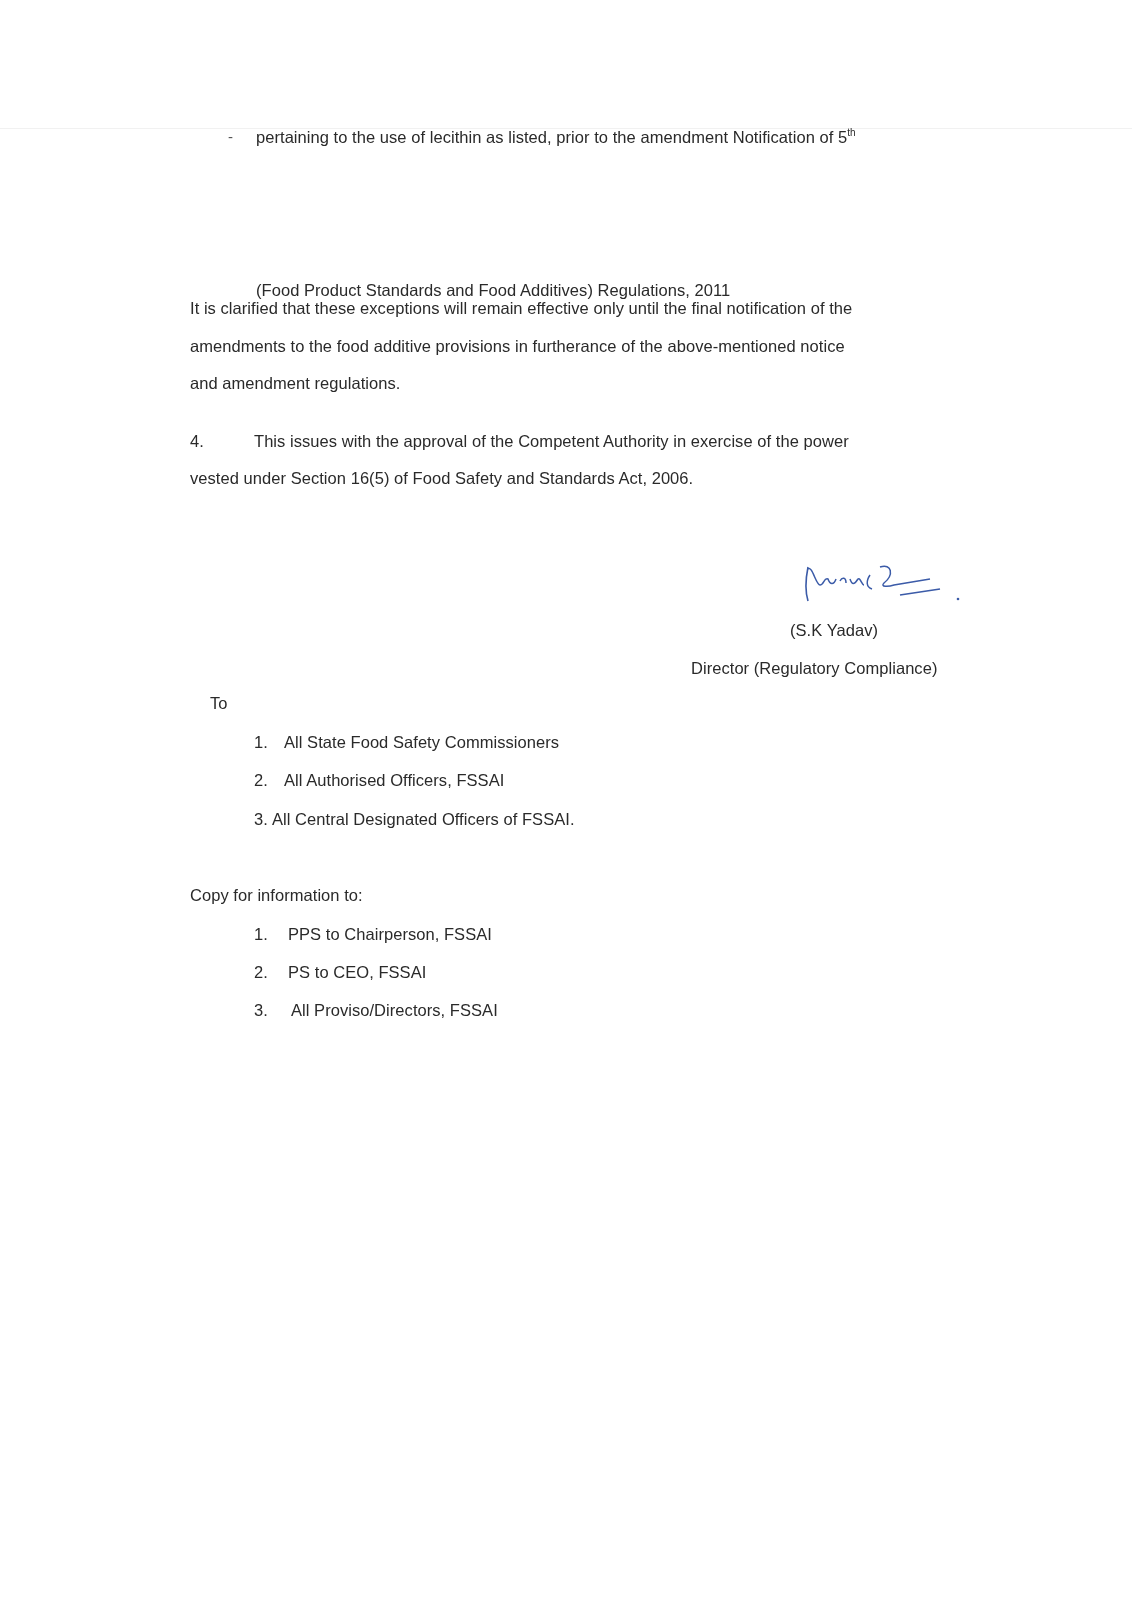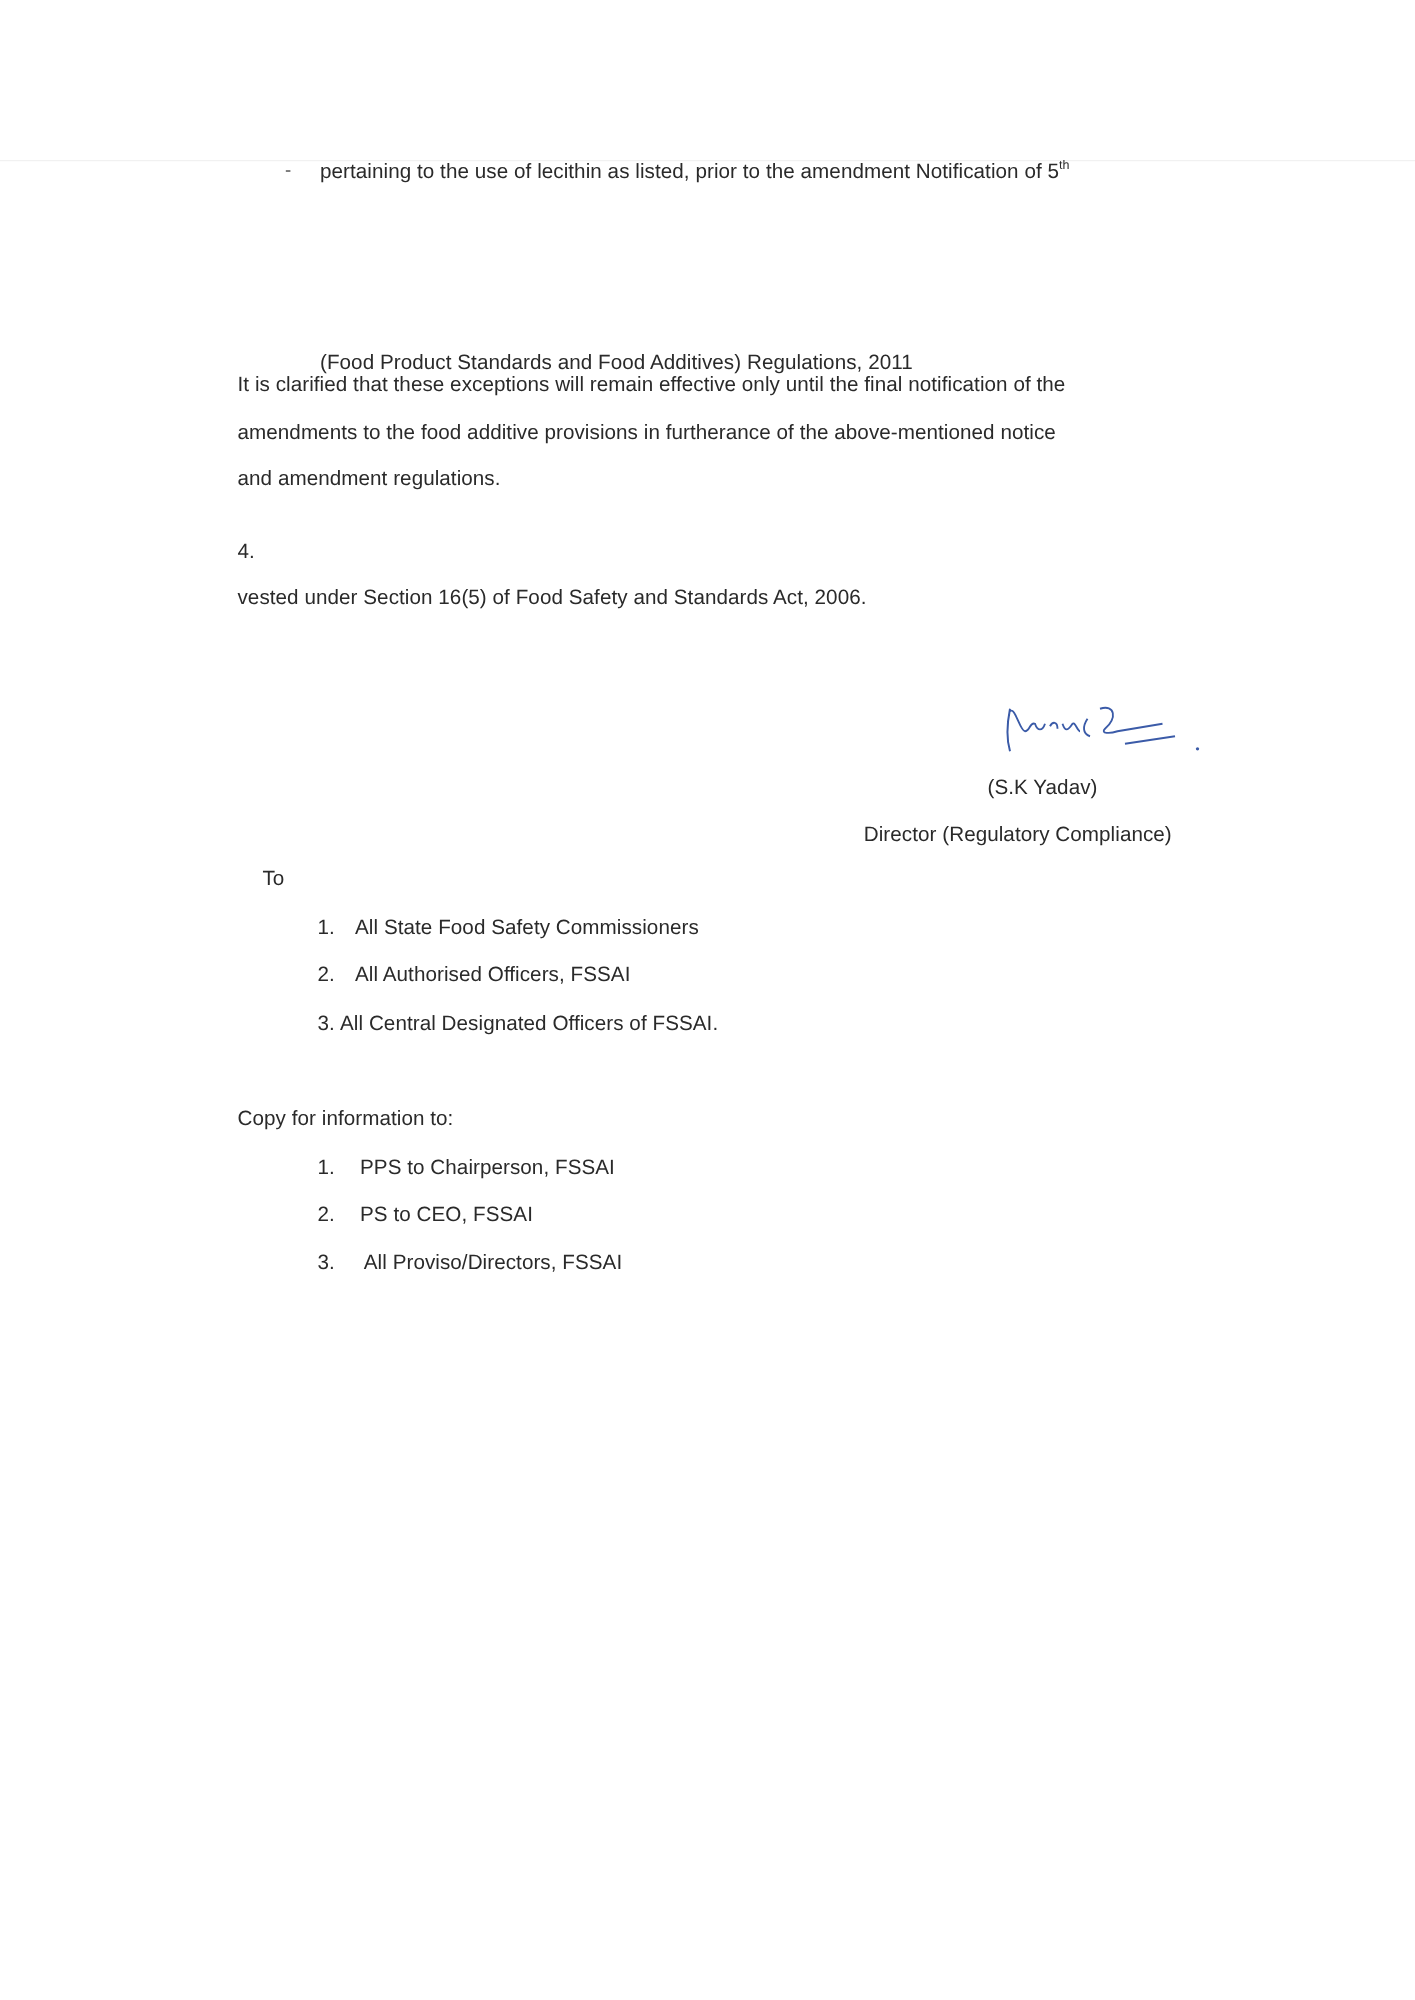--- a/index.html
+++ b/index.html
@@ -59,20 +59,21 @@
   </div>
   <div class="line" style="left:256px; top:242px;margin-top:39px;">
     <span>(Food Product Standards and Food Additives) Regulations, 2011</span>
   </div>
 
   <div class="line" style="left:190px; top:299px;">It is clarified that these exceptions will remain effective only until the final notification of the</div>
   <div class="line" style="left:190px; top:337px;">amendments to the food additive provisions in furtherance of the above-mentioned notice</div>
   <div class="line" style="left:190px; top:374px;">and amendment regulations.</div>
 
   <div class="line" style="left:190px; top:432px;">4.</div>
+  <div class="line" style="left:254px; top:432px;">This issues with the approval of the Competent Authority in exercise of the power</div>
   <div class="line" style="left:190px; top:469px;">vested under Section 16(5) of Food Safety and Standards Act, 2006.</div>
 
   <svg class="sig" viewBox="0 0 170 60">
     <path d="M8 12 C 6 22, 5 36, 8 46" stroke="#3b5ba8" stroke-width="1.6" fill="none"></path>
     <path d="M8 14 C 12 10, 16 30, 20 30 C 24 30, 24 22, 28 24 C 30 30, 34 30, 36 24" stroke="#3b5ba8" stroke-width="1.5" fill="none"></path>
     <path d="M40 26 C 42 22, 46 22, 46 28" stroke="#3b5ba8" stroke-width="1.5" fill="none"></path>
     <path d="M50 24 C 52 30, 54 30, 58 24 C 60 22, 62 30, 64 30" stroke="#3b5ba8" stroke-width="1.5" fill="none"></path>
     <path d="M70 20 C 66 26, 66 32, 72 34" stroke="#3b5ba8" stroke-width="1.5" fill="none"></path>
     <path d="M80 12 C 92 8, 94 20, 84 28 C 80 32, 88 32, 94 30 L 130 24" stroke="#3b5ba8" stroke-width="1.5" fill="none"></path>
     <path d="M100 40 L 140 34" stroke="#3b5ba8" stroke-width="1.6" fill="none"></path>

